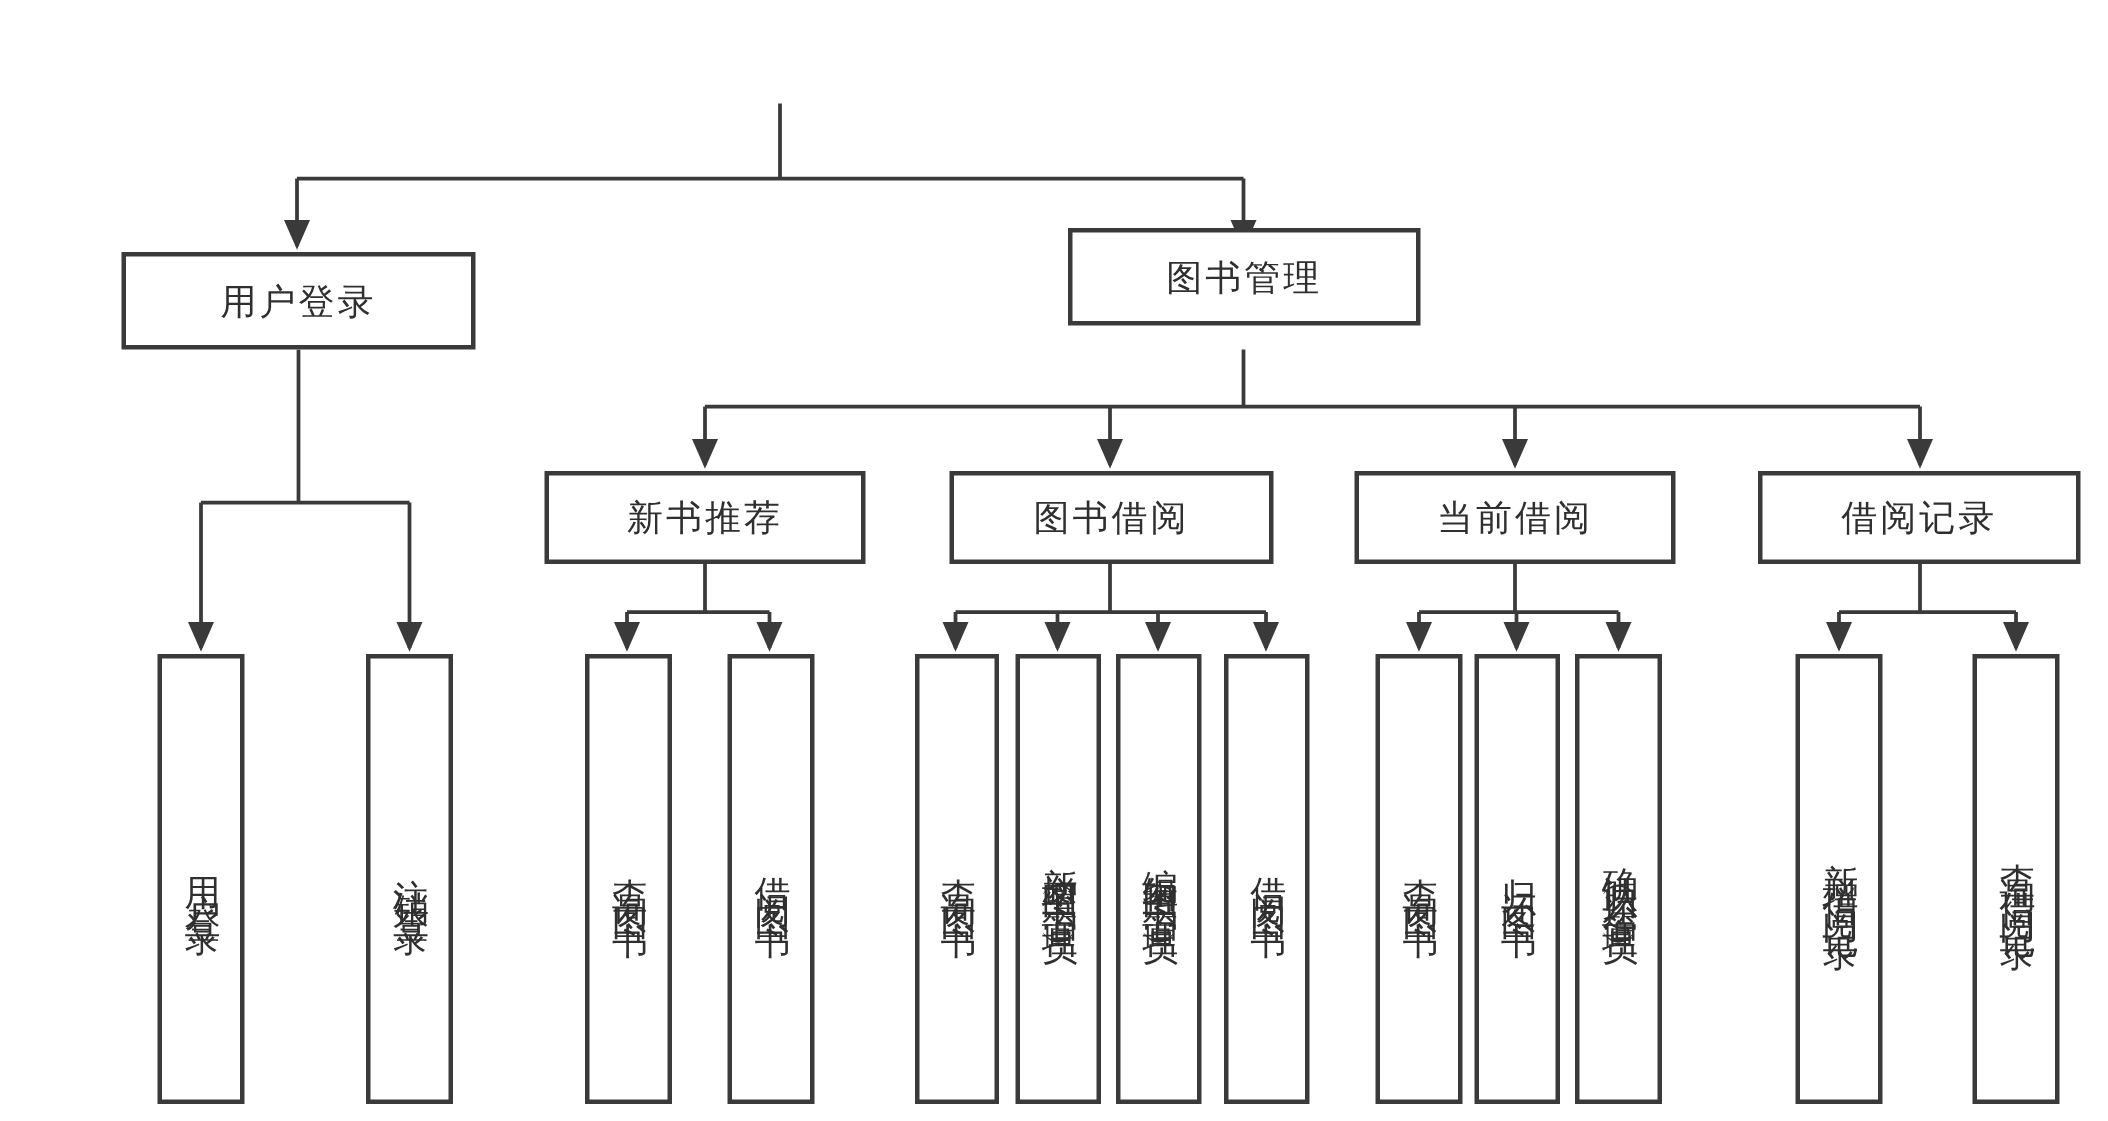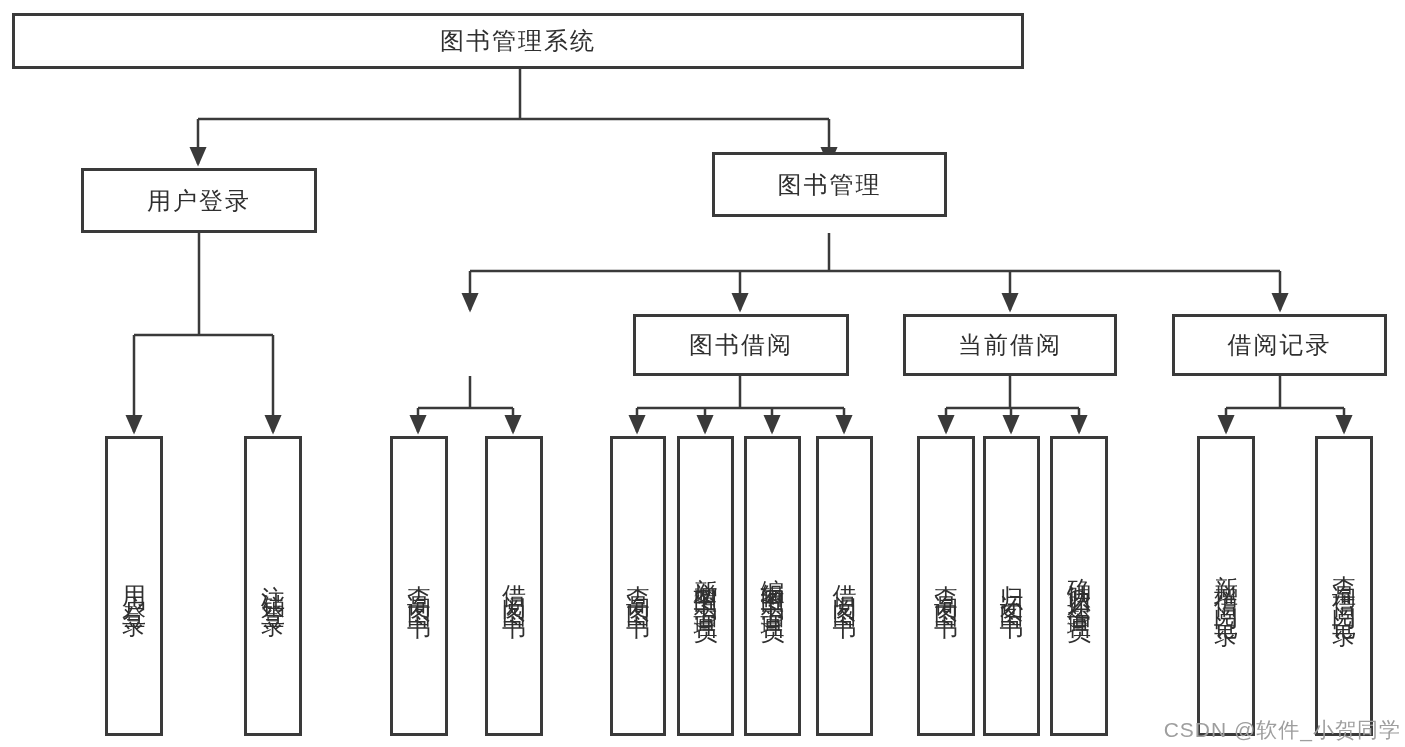--- a/index.html
+++ b/index.html
@@ -132,25 +132,25 @@
     <path class="ln" d="M1010,376 V408 M946,408 H1079"></path>
     <line class="ln" x1="946" y1="408" x2="946" y2="432" marker-end="url(#arrow)"></line>
     <line class="ln" x1="1011" y1="408" x2="1011" y2="432" marker-end="url(#arrow)"></line>
     <line class="ln" x1="1079" y1="408" x2="1079" y2="432" marker-end="url(#arrow)"></line>
 
     <path class="ln" d="M1280,376 V408 M1226,408 H1344"></path>
     <line class="ln" x1="1226" y1="408" x2="1226" y2="432" marker-end="url(#arrow)"></line>
     <line class="ln" x1="1344" y1="408" x2="1344" y2="432" marker-end="url(#arrow)"></line>
   </svg>
 
-  <div class="box n-root">图书管理系统</div>
 
   <div class="box n-login">用户登录</div>
   <div class="box n-bookmgmt">图书管理</div>
 
+  <div class="box n-newrec">新书推荐</div>
   <div class="box n-borrow">图书借阅</div>
   <div class="box n-current">当前借阅</div>
   <div class="box n-records">借阅记录</div>
 
   <div class="vbox sp-wide l-userlogin">用户登录</div>
   <div class="vbox sp-wide l-logout">注销登录</div>
 
   <div class="vbox sp-wide l-query1">查询图书</div>
   <div class="vbox sp-wide l-borrow1">借阅图书</div>
 
@@ -159,15 +159,14 @@
   <div class="vbox sp-tight l-editbook">编辑图书（管理员）</div>
   <div class="vbox sp-wide  l-borrow2">借阅图书</div>
 
   <div class="vbox sp-wide  l-query3">查询图书</div>
   <div class="vbox sp-wide  l-return">归还图书</div>
   <div class="vbox sp-tight l-confirm">确认归还（管理员）</div>
 
   <div class="vbox sp-wide l-addrec">新增借阅记录</div>
   <div class="vbox sp-wide l-queryrec">查询借阅记录</div>
 
-  <div class="watermark">CSDN @软件_小贺同学</div>
 
 </div>
 
 </body></html>

